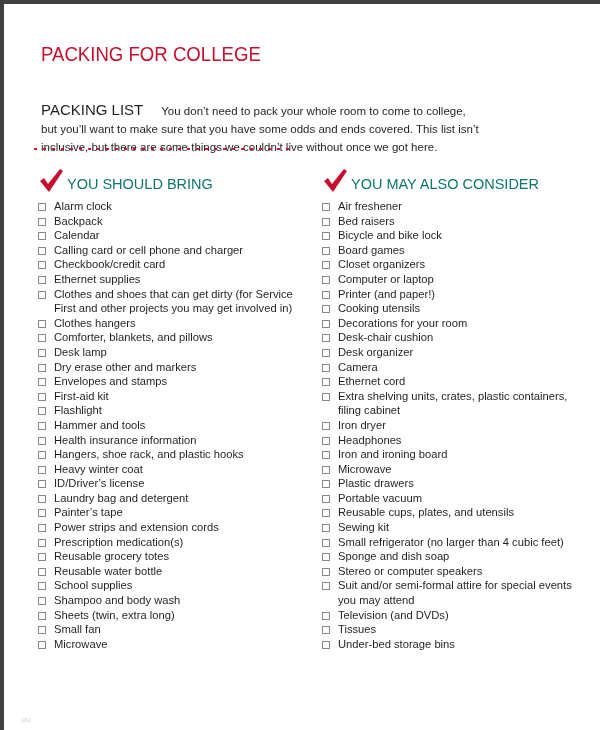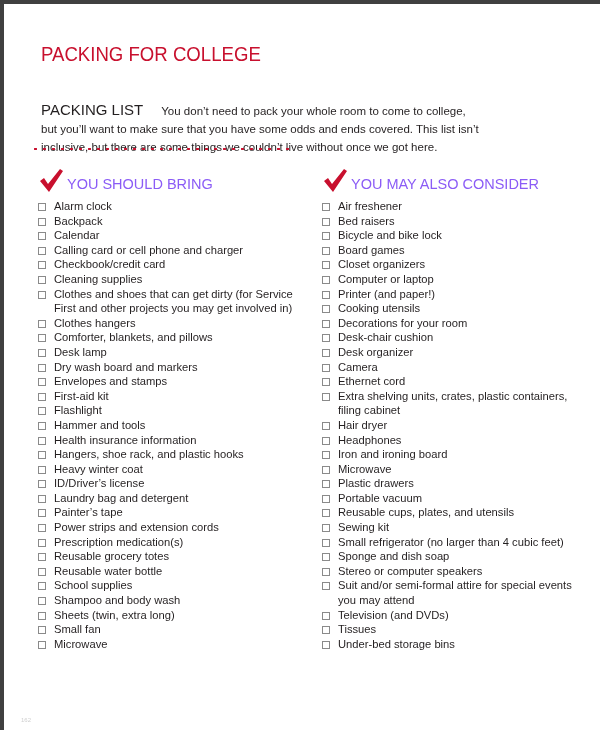--- a/index.html
+++ b/index.html
@@ -35,21 +35,21 @@
       background-repeat: repeat-x;
     }
     .column { position: absolute; top: 162px; }
     .col-left { left: 34px; width: 270px; }
     .col-right { left: 318px; width: 270px; }
     .col-head {
       display: flex; align-items: center; height: 30px;
     }
     .check-icon { width: 26px; height: 26px; margin-right: 3px; display: inline-block; }
     .col-head-label {
-      color: #8b5cf6; font-size: 14.5px; line-height: 18px; margin-top: 6px;
+      color: #0f766e; font-size: 14.5px; line-height: 18px; margin-top: 6px;
     }
     ul.items { list-style: none; margin: 3px 0 0 0; padding: 0; }
     ul.items li {
       position: relative; padding-left: 16px;
       font-size: 11.2px; line-height: 14.6px; color: #231f20;
     }
     .box {
       position: absolute; left: 0; top: 4px;
       width: 6px; height: 6px; border: 1px solid #8a8a8a; background: #fff;
     }
@@ -78,26 +78,26 @@
           </svg>
       </span>
       <span class="col-head-label">YOU SHOULD BRING</span>
     </div>
     <ul class="items" id="list-bring">
         <li><span class="box"></span><span>Alarm clock</span></li>
         <li><span class="box"></span><span>Backpack</span></li>
         <li><span class="box"></span><span>Calendar</span></li>
         <li><span class="box"></span><span>Calling card or cell phone and charger</span></li>
         <li><span class="box"></span><span>Checkbook/credit card</span></li>
-        <li><span class="box"></span><span>Cleaning supplies</span></li>
+        <li><span class="box"></span><span>Ethernet supplies</span></li>
         <li><span class="box"></span><span>Clothes and shoes that can get dirty (for Service First and other projects you may get involved in)</span></li>
         <li><span class="box"></span><span>Clothes hangers</span></li>
         <li><span class="box"></span><span>Comforter, blankets, and pillows</span></li>
         <li><span class="box"></span><span>Desk lamp</span></li>
-        <li><span class="box"></span><span>Dry wash board and markers</span></li>
+        <li><span class="box"></span><span>Dry erase other and markers</span></li>
         <li><span class="box"></span><span>Envelopes and stamps</span></li>
         <li><span class="box"></span><span>First-aid kit</span></li>
         <li><span class="box"></span><span>Flashlight</span></li>
         <li><span class="box"></span><span>Hammer and tools</span></li>
         <li><span class="box"></span><span>Health insurance information</span></li>
         <li><span class="box"></span><span>Hangers, shoe rack, and plastic hooks</span></li>
         <li><span class="box"></span><span>Heavy winter coat</span></li>
         <li><span class="box"></span><span>ID/Driver’s license</span></li>
         <li><span class="box"></span><span>Laundry bag and detergent</span></li>
         <li><span class="box"></span><span>Painter’s tape</span></li>
@@ -131,21 +131,21 @@
         <li><span class="box"></span><span>Closet organizers</span></li>
         <li><span class="box"></span><span>Computer or laptop</span></li>
         <li><span class="box"></span><span>Printer (and paper!)</span></li>
         <li><span class="box"></span><span>Cooking utensils</span></li>
         <li><span class="box"></span><span>Decorations for your room</span></li>
         <li><span class="box"></span><span>Desk-chair cushion</span></li>
         <li><span class="box"></span><span>Desk organizer</span></li>
         <li><span class="box"></span><span>Camera</span></li>
         <li><span class="box"></span><span>Ethernet cord</span></li>
         <li><span class="box"></span><span>Extra shelving units, crates, plastic containers, filing cabinet</span></li>
-        <li><span class="box"></span><span>Hair dryer</span></li>
+        <li><span class="box"></span><span>Iron dryer</span></li>
         <li><span class="box"></span><span>Headphones</span></li>
         <li><span class="box"></span><span>Iron and ironing board</span></li>
         <li><span class="box"></span><span>Microwave</span></li>
         <li><span class="box"></span><span>Plastic drawers</span></li>
         <li><span class="box"></span><span>Portable vacuum</span></li>
         <li><span class="box"></span><span>Reusable cups, plates, and utensils</span></li>
         <li><span class="box"></span><span>Sewing kit</span></li>
         <li><span class="box"></span><span>Small refrigerator (no larger than 4 cubic feet)</span></li>
         <li><span class="box"></span><span>Sponge and dish soap</span></li>
         <li><span class="box"></span><span>Stereo or computer speakers</span></li>

